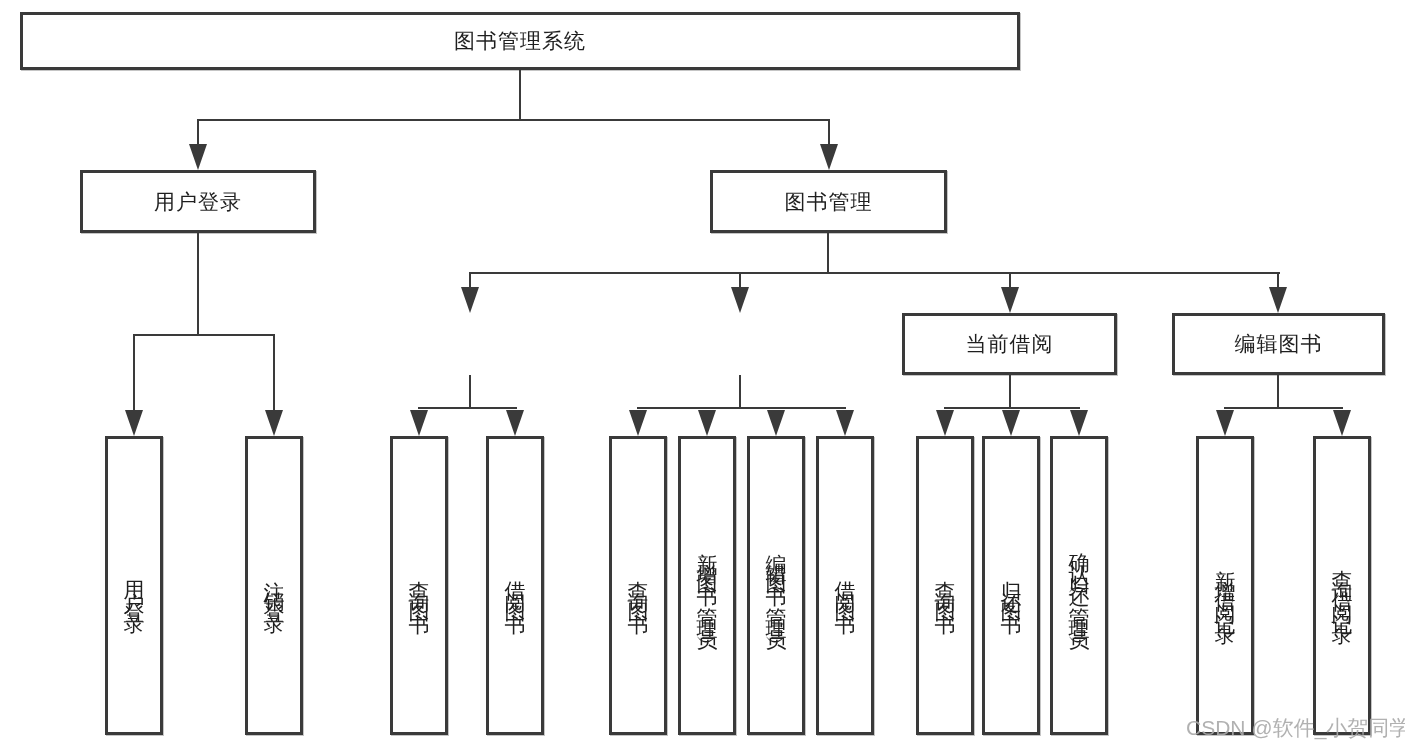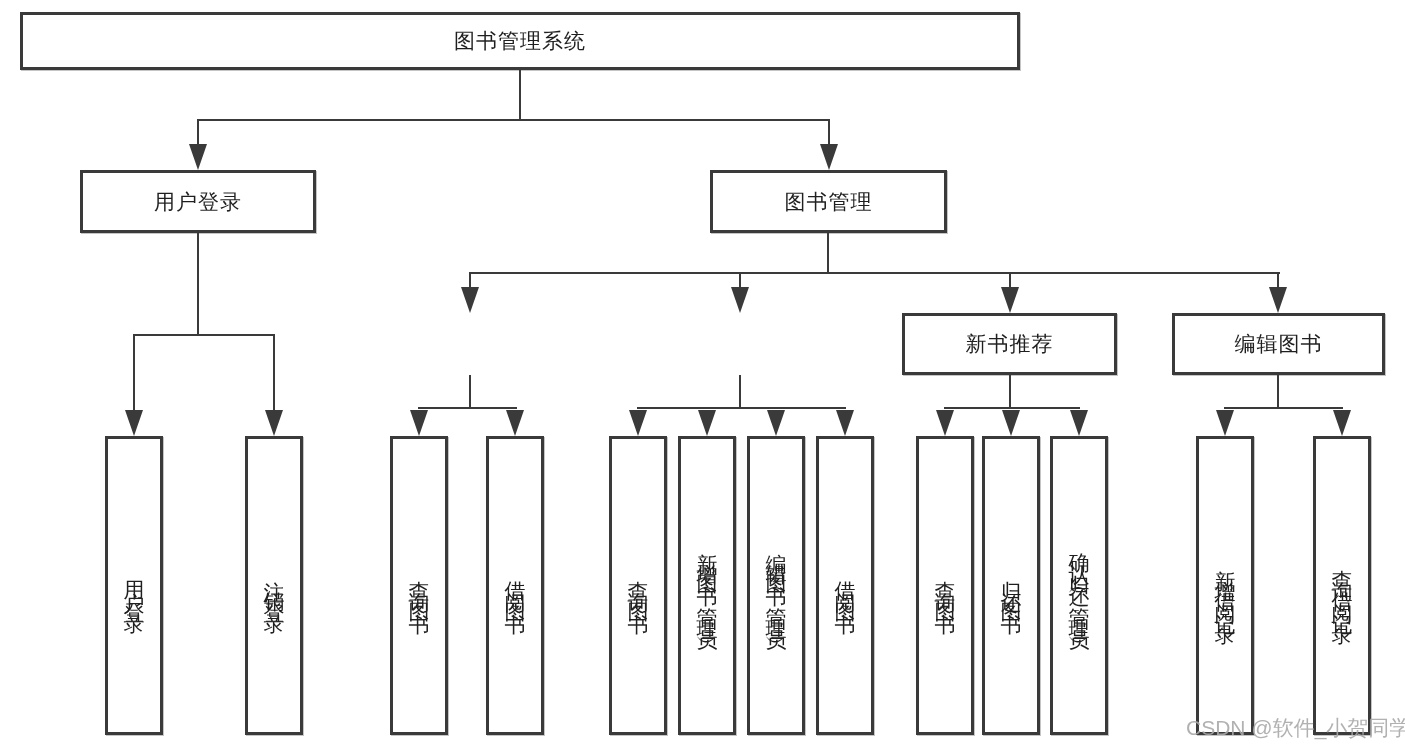--- a/index.html
+++ b/index.html
@@ -107,21 +107,21 @@
   <div class="hline" style="left:469px; top:272px; width:811px;"></div>
   <div class="vline" style="left:469px; top:272px; height:19px;"></div>
   <div class="arrow" style="left:461px; top:287px;"></div>
   <div class="vline" style="left:739px; top:272px; height:19px;"></div>
   <div class="arrow" style="left:731px; top:287px;"></div>
   <div class="vline" style="left:1009px; top:272px; height:19px;"></div>
   <div class="arrow" style="left:1001px; top:287px;"></div>
   <div class="vline" style="left:1277px; top:272px; height:19px;"></div>
   <div class="arrow" style="left:1269px; top:287px;"></div>
 
-  <div class="box" style="left:902px; top:313px; width:215px; height:62px;">新书推荐</div>
+  <div class="box" style="left:902px; top:313px; width:215px; height:62px;">当前借阅</div>
   <div class="box" style="left:1172px; top:313px; width:213px; height:62px;">编辑图书</div>
 
   <div class="vline" style="left:469px; top:375px; height:34px;"></div>
   <div class="hline" style="left:418px; top:407px; width:99px;"></div>
   <div class="arrow" style="left:410px; top:410px;"></div>
   <div class="arrow" style="left:506px; top:410px;"></div>
 
   <div class="vline" style="left:739px; top:375px; height:34px;"></div>
   <div class="hline" style="left:637px; top:407px; width:209px;"></div>
   <div class="arrow" style="left:629px; top:410px;"></div>

